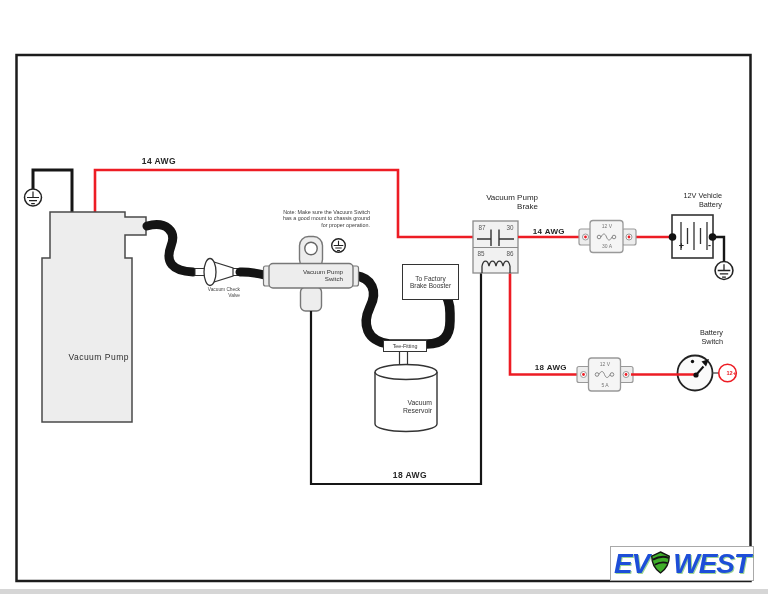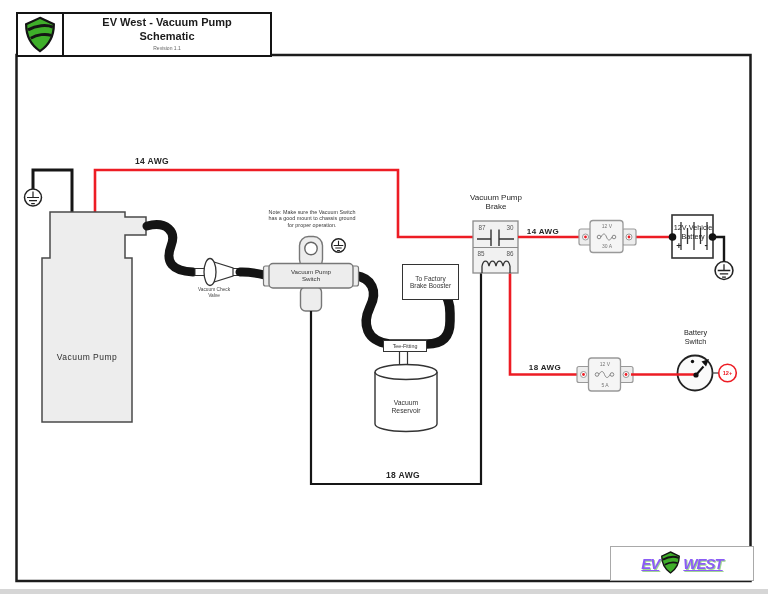--- a/index.html
+++ b/index.html
@@ -1,20 +1,20 @@
 <!DOCTYPE html>
 <html><head>
 <meta charset="utf-8">
 <style>
   html,body{margin:0;padding:0;}
   body{width:768px;height:594px;background:#ffffff;overflow:hidden;
        font-family:"Liberation Sans",sans-serif;}
   #page{position:relative;width:768px;height:594px;background:#fff;}
   #schematic-svg{position:absolute;left:0;top:0;}
-  .lbl{position:absolute;text-align:center;color:#2e2e2e;line-height:1.18;}
+  .lbl{position:absolute;text-align:right;color:#2e2e2e;line-height:1.18;}
   .lbl div{white-space:nowrap;}
   .bold{font-weight:bold;}
   .awg{font-size:8.5px;font-weight:bold;color:#262626;letter-spacing:.4px;}
   
   #title-block{position:absolute;left:16px;top:12px;width:252px;height:41px;
     background:#fff;border:2px solid #141414;display:flex;}
   #title-logo-cell{width:44px;border-right:2px solid #141414;display:flex;
     align-items:center;justify-content:center;}
   #title-text-cell{flex:1;text-align:center;padding-top:2px;}
   #title-text-cell .t{font-size:11px;font-weight:bold;color:#1b1b1b;line-height:1.25;}
@@ -26,22 +26,22 @@
   #tee-box{left:383px;top:340px;width:42px;height:10px;border-width:1px;
     font-size:5.3px;color:#333;justify-content:center;}
   
   .term{position:absolute;width:12px;font-size:6.3px;color:#555;text-align:center;}
   
   .fusetxt{position:absolute;width:30px;font-size:5px;color:#777;text-align:center;}
   
   #footer-logo{position:absolute;left:610px;top:546px;width:142px;height:33px;
     background:#fff;border:1px solid #a9a9a9;display:flex;align-items:center;
     justify-content:center;}
-  #footer-logo span{font-size:15px;font-weight:bold;font-style:italic;
-    color:#8b5cf6;letter-spacing:-1px;text-shadow:1px 1px 0 rgba(63,174,42,.5);text-decoration:underline;}
+  #footer-logo span{font-size:28px;font-weight:bold;font-style:italic;
+    color:#1d4ed8;letter-spacing:-1px;text-shadow:1px 1px 0 rgba(63,174,42,.5);}
   #footer-logo svg{margin:0 2px 3px 1px;}
   #bottom-strip{position:absolute;left:0;top:589px;width:768px;height:5px;background:#d6d6d6;}
 </style>
 </head>
 <body>
 
 <div id="page">
 
   <svg id="schematic-svg" width="768" height="594" viewBox="0 0 768 594">
 
@@ -146,34 +146,20 @@
     <g>
       <circle cx="696" cy="375" r="2.6" fill="#111"></circle>
       <circle cx="692.5" cy="361.5" r="1.7" fill="#111"></circle>
       <line x1="696" y1="375" x2="703.5" y2="366.5" stroke="#111" stroke-width="2"></line>
       <polygon points="701.5,361.5 709,359 706,366.5" fill="#111"></polygon>
     </g>
     <line x1="712.5" y1="373" x2="719" y2="373" stroke="#555" stroke-width="1.4"></line>
     <circle cx="727.5" cy="373" r="8.8" fill="#fff" stroke="#ed1c24" stroke-width="1.6"></circle>
   </svg>
 
-  <div id="title-block">
-    <div id="title-logo-cell">
-      <svg width="34" height="37" viewBox="0 0 36 40">
-        <path d="M18 2 L33 9 C33 22 27 32 18 38 C9 32 3 22 3 9 Z" fill="#3fae2a" stroke="#141414" stroke-width="2.4"></path>
-        <path d="M5 15 C14 10 25 9 32 12" stroke="#141414" stroke-width="3.4" fill="none"></path>
-        <path d="M8 24 C15 20 24 19 30 21" stroke="#141414" stroke-width="3" fill="none"></path>
-      </svg>
-    </div>
-    <div id="title-text-cell">
-      <div class="t">EV West  - Vacuum Pump</div>
-      <div class="t">Schematic</div>
-      <div class="rev">Revision 1.1</div>
-    </div>
-  </div>
 
   <div class="lbl awg" style="left:128px;top:156px;width:48px;">14 AWG</div>
 
   <div class="lbl" style="left:45px;top:352px;width:84px;font-size:8.5px;letter-spacing:.5px;">Vacuum Pump</div>
 
   <div class="lbl" style="left:188px;top:287px;width:52px;font-size:4.8px;color:#444;">
     <div>Vacuum Check</div>
     <div>Valve</div>
   </div>
 
@@ -209,21 +195,21 @@
   <div class="term" style="left:476px;top:223.5px;">87</div>
   <div class="term" style="left:504px;top:223.5px;">30</div>
   <div class="term" style="left:475px;top:249.5px;">85</div>
   <div class="term" style="left:504px;top:249.5px;">86</div>
 
   <div class="lbl awg" style="left:521px;top:227px;width:44px;font-size:8px;">14 AWG</div>
 
   <div class="fusetxt" style="left:592px;top:223px;">12 V</div>
   <div class="fusetxt" style="left:592px;top:243px;">30 A</div>
 
-  <div class="lbl" style="left:664px;top:192px;width:58px;font-size:7.3px;color:#262626;margin-top:32px;">
+  <div class="lbl" style="left:664px;top:192px;width:58px;font-size:7.3px;color:#262626;">
     <div>12V Vehicle</div>
     <div>Battery</div>
   </div>
   <div class="lbl bold" style="left:674px;top:241px;width:10px;font-size:9px;color:#222;">+</div>
   <div class="lbl bold" style="left:701px;top:239.5px;width:10px;font-size:9px;color:#222;">-</div>
 
   <div class="lbl awg" style="left:523px;top:363px;width:44px;font-size:8px;">18 AWG</div>
 
   <div class="fusetxt" style="left:590px;top:361px;">12 V</div>
   <div class="fusetxt" style="left:590px;top:382px;">5 A</div>

